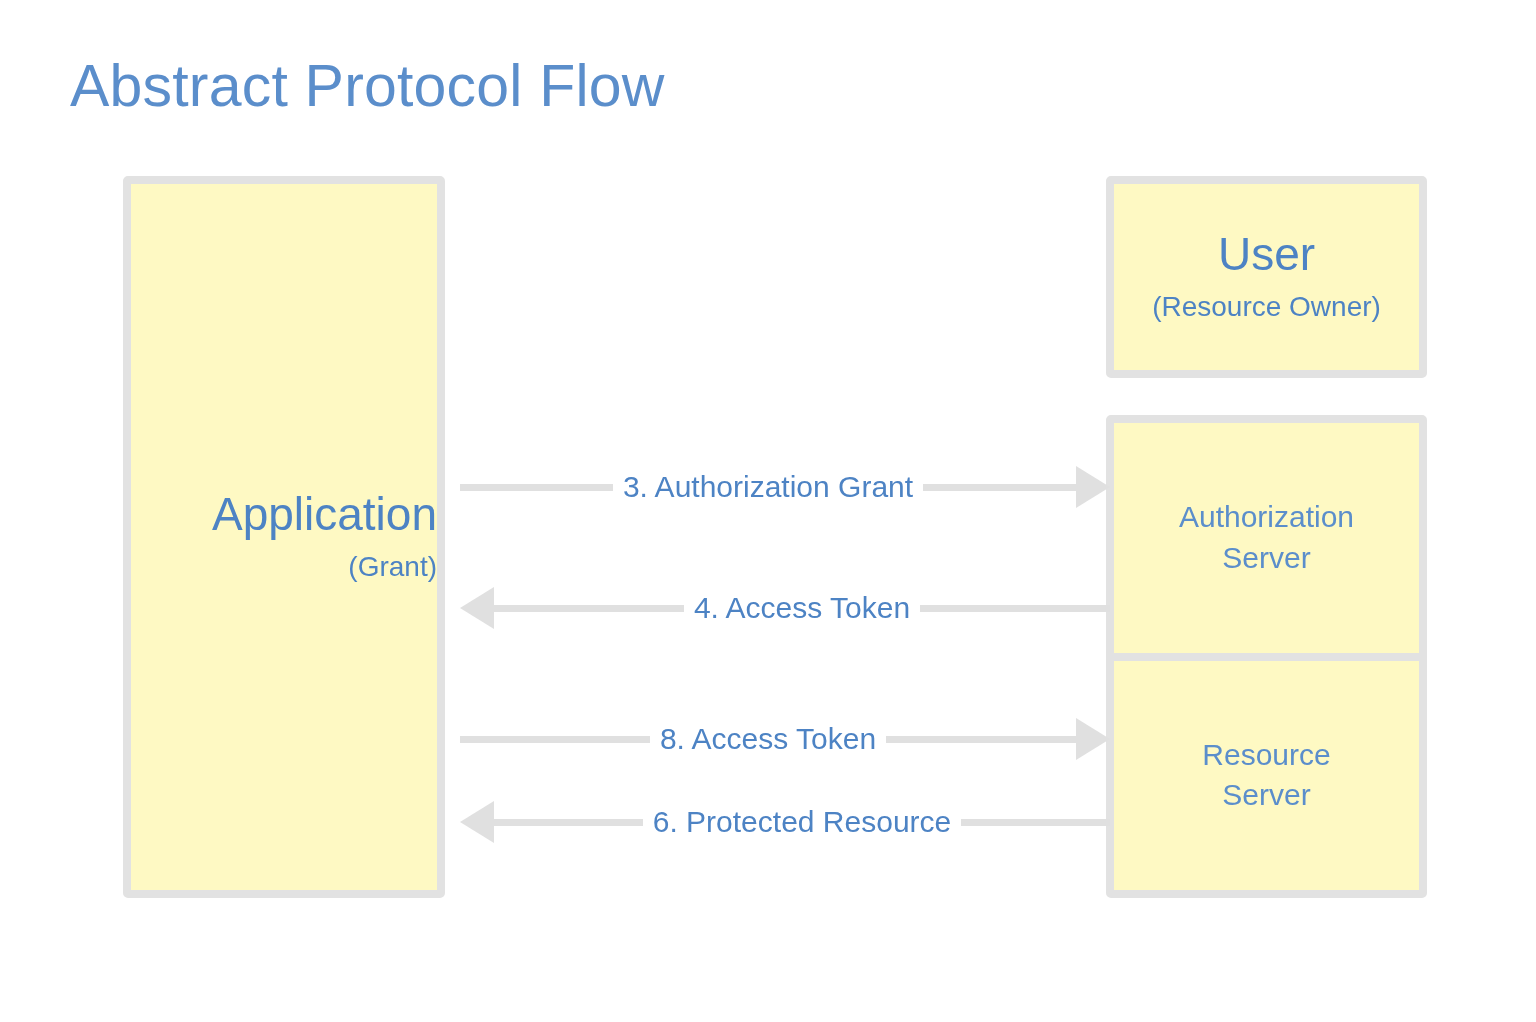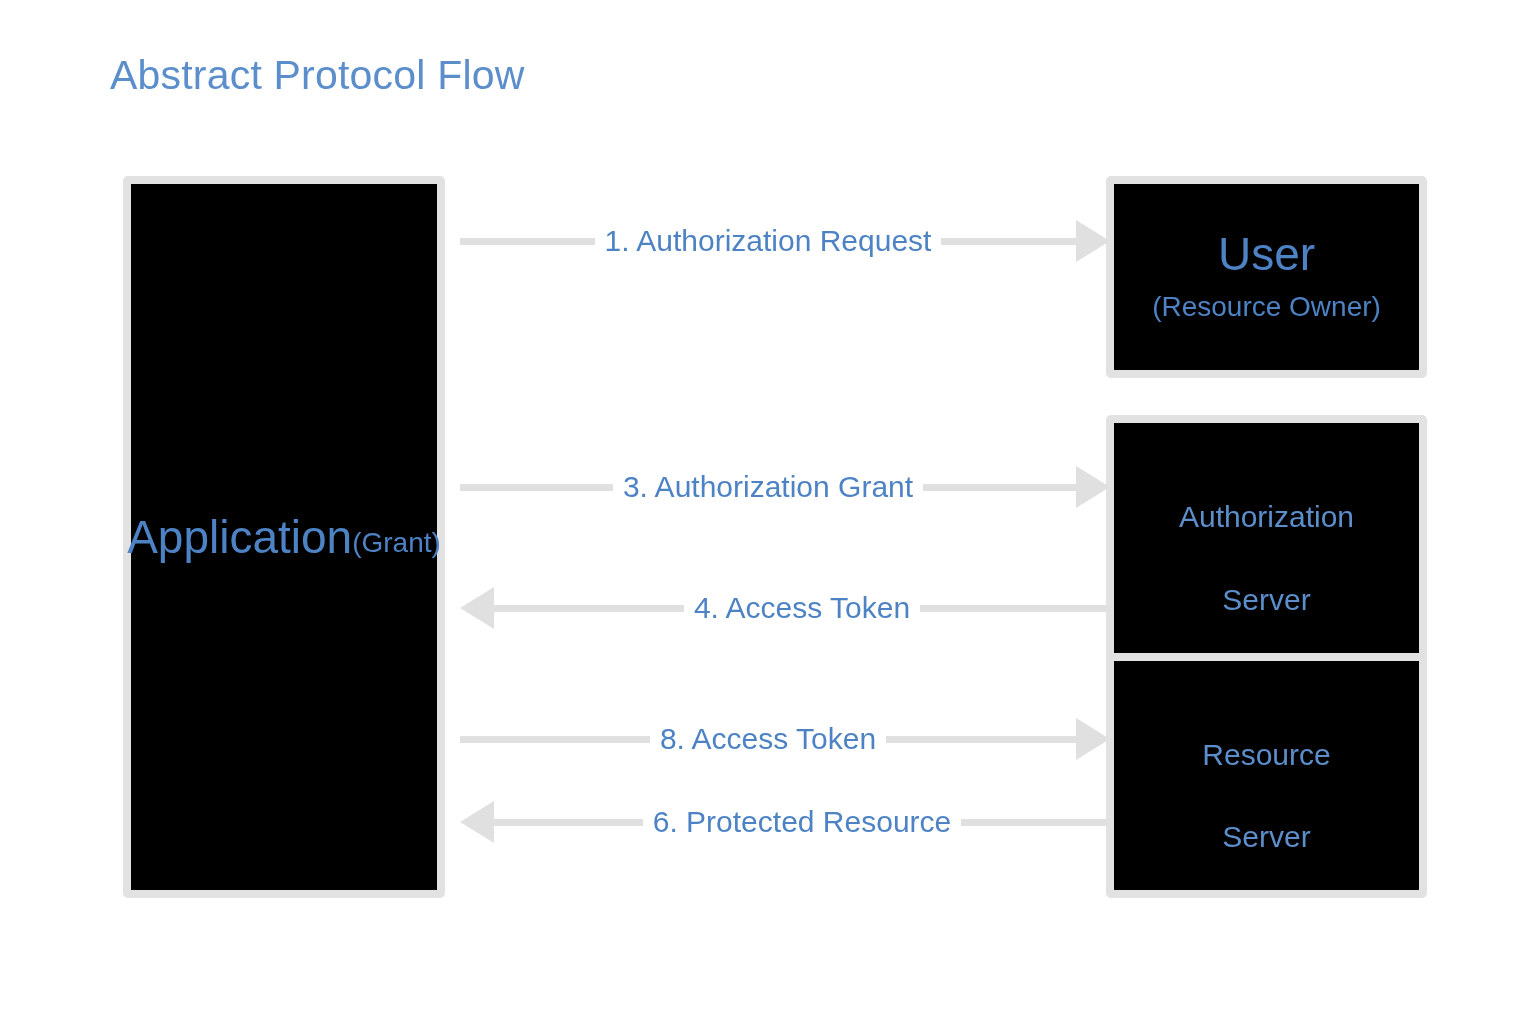--- a/index.html
+++ b/index.html
@@ -19,45 +19,44 @@
   #diagram {
     position: absolute;
     inset: 0;
   }
 
   
   .diagram-title {
     position: absolute;
     left: 70px;
     top: 52px;
-    font-size: 41px;
+    font-size: 59px;
     font-weight: 400;
     color: #5b8ecb;
     letter-spacing: 0.2px;
     white-space: nowrap;
-    margin-left: 40px;
   }
 
   
   .node-box {
     position: absolute;
     box-sizing: border-box;
-    background: #000000;
+    background: #fef9c3;
     border: 8px solid #e2e2e2;
     border-radius: 5px;
   }
 
   .box-application {
     left: 123px;
     top: 176px;
     width: 322px;
     height: 722px;
     display: flex;
-    flex-direction: row;
-    align-items: center;
+    flex-direction: column;
+    align-items: flex-end;
     justify-content: center;
   }
 
   .box-user {
     left: 1106px;
     top: 176px;
     width: 321px;
     height: 202px;
     display: flex;
     flex-direction: column;
@@ -104,21 +103,20 @@
     text-align: center;
     white-space: nowrap;
     margin-top: 10px;
   }
   .label-primary-md {
     font-size: 30px;
     font-weight: 400;
     color: #5b8ecb;
     line-height: 1.35;
     text-align: center;
-    margin-top: 42px;
   }
 
   
   .service-api-caption {
     position: absolute;
     left: 1106px;
     top: 906px;
     width: 321px;
     text-align: center;
     font-size: 44px;
@@ -190,26 +188,20 @@
       <div class="label-primary-md">Authorization</div>
       <div class="label-primary-md">Server</div>
     </div>
     <div class="service-sub">
       <div class="label-primary-md">Resource</div>
       <div class="label-primary-md">Server</div>
     </div>
   </div>
 
 
-  <div class="flow-row" style="top:219px;">
-    <div class="flow-line"></div>
-    <div class="flow-label">1. Authorization Request</div>
-    <div class="flow-line"></div>
-    <div class="arrow-head right"></div>
-  </div>
 
 
   <div class="flow-row" style="top:465px;">
     <div class="flow-line"></div>
     <div class="flow-label">3. Authorization Grant</div>
     <div class="flow-line"></div>
     <div class="arrow-head right"></div>
   </div>
 
   <div class="flow-row" style="top:550px;margin-top:36px;">

